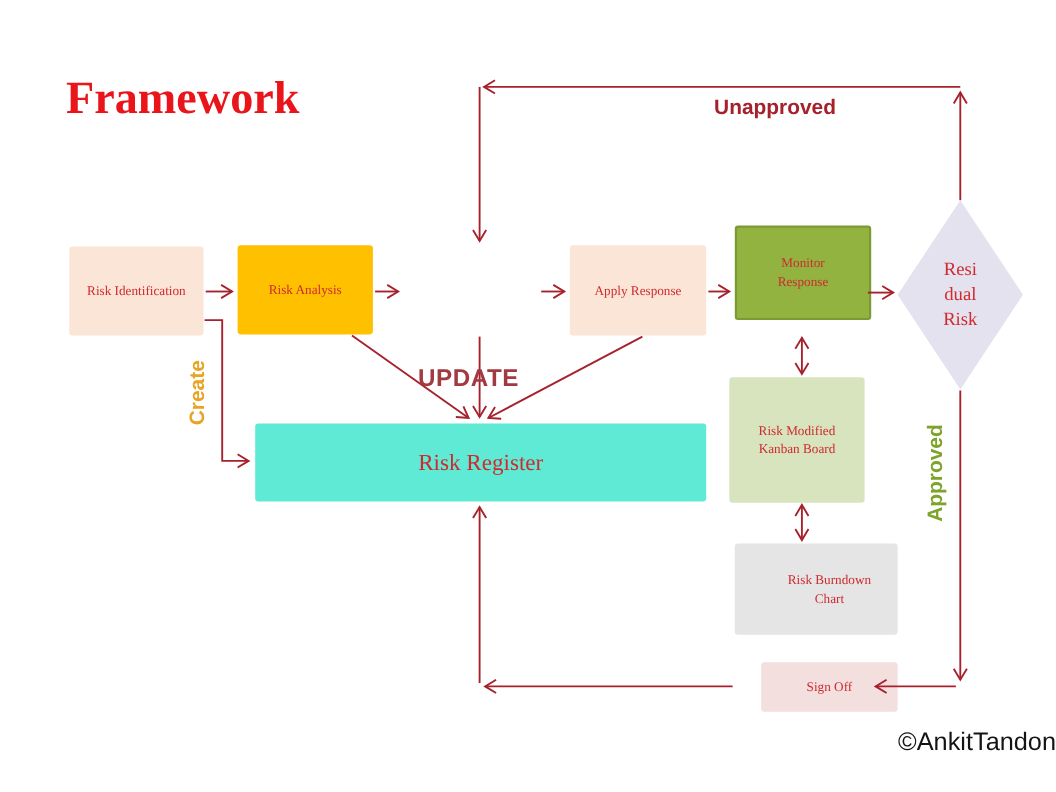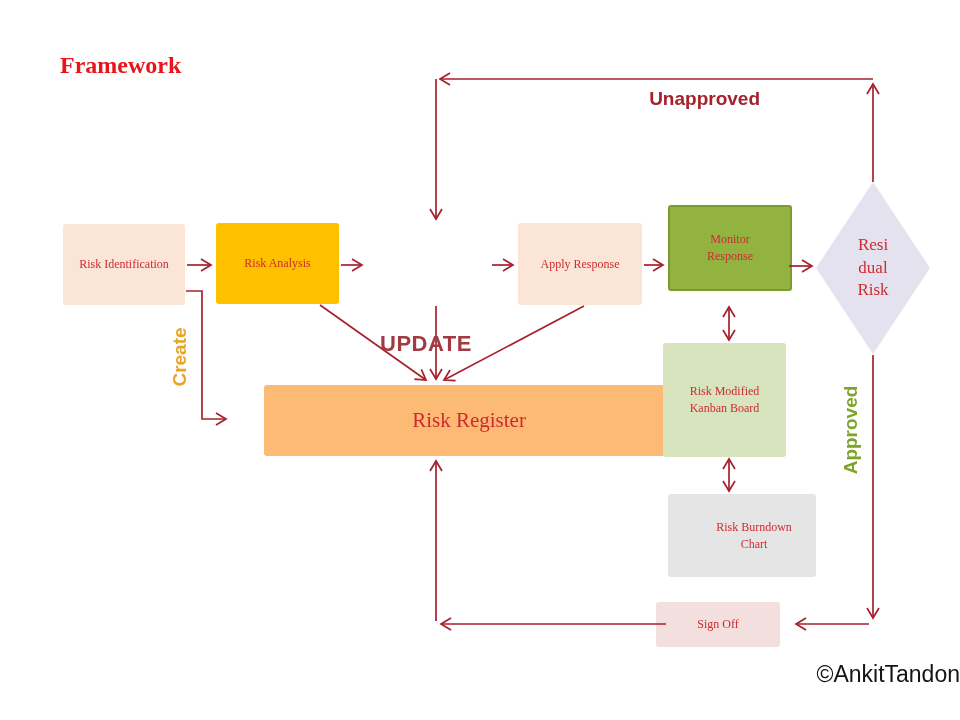--- a/index.html
+++ b/index.html
@@ -19,22 +19,22 @@
   .node .nlabel { display:inline-block; }
   .node-monitor { border:2px solid transparent; border-style:solid; border-width:2px; }
   .node-register { font-size:21px; }
   .diamond-text {
     position:absolute; z-index:3; display:flex; align-items:center; justify-content:center;
     text-align:center; font-family:"Liberation Serif", serif; color:#CE2B30;
     font-size:17px; line-height:1.35;
   }
 
   .slide-title {
-    position:absolute; left:60px; top:52px; z-index:3;
-    font-family:"Liberation Serif", serif; font-weight:bold; font-size:24px; color:#E9151B;
+    position:absolute; left:60px; top:66px; z-index:3;
+    font-family:"Liberation Serif", serif; font-weight:bold; font-size:42px; color:#E9151B;
   }
   .lbl { position:absolute; z-index:3; font-weight:bold; }
   .lbl-unapproved { left:540px; top:88px; width:220px; text-align:right; font-size:19px; color:#A6212C; }
   .lbl-update { left:380px; top:331px; font-size:22px; color:#A23A42; letter-spacing:0.5px; }
   .lbl-rot { text-align:center; transform:rotate(-90deg); transform-origin:center center; font-size:19px; }
   .lbl-create { left:136px; top:345px; width:90px; height:24px; color:#E8A424; }
   .lbl-approved { left:797px; top:418px; width:110px; height:24px; color:#7DA428; }
   .watermark {
     position:absolute; left:0; top:661px; width:960px; text-align:right; z-index:3;
     font-size:23px; color:#141414;
@@ -102,29 +102,29 @@
   </div>
 
   <div class="node node-monitor" style="left: 668px; top: 205px; width: 120px; height: 82px; background-color: rgb(146, 179, 64); border-color: rgb(124, 154, 52);">
     <span class="nlabel" style="width:84px">Monitor Response</span>
   </div>
 
   <div class="diamond-text" style="left:838px;top:228px;width:70px;height:80px">
     <span class="nlabel" style="width:48px">Resi dual Risk</span>
   </div>
 
-  <div class="node node-register" style="left: 232px; top: 385px; width: 410px; height: 71px; background-color: #fdba74; margin-left: 32px;">
+  <div class="node node-register" style="left: 232px; top: 385px; width: 410px; height: 71px; background-color: #5eead4;">
     <span class="nlabel">Risk Register</span>
   </div>
 
   <div class="node" style="left: 663px; top: 343px; width: 123px; height: 114px; background-color: rgb(215, 228, 190);">
     <span class="nlabel" style="width:72px">Risk Modified Kanban Board</span>
   </div>
 
   <div class="node" style="left: 668px; top: 494px; width: 124px; height: 83px; background-color: #e5e5e5; padding-left: 24px;">
     <span class="nlabel" style="width:92px">Risk Burndown Chart</span>
   </div>
 
-  <div class="node" style="left: 656px; top: 602px; width: 124px; height: 45px; background-color: rgb(242, 223, 222);">
+  <div class="node" style="left: 692px; top: 602px; width: 124px; height: 45px; background-color: rgb(242, 223, 222);">
     <span class="nlabel">Sign Off</span>
   </div>
 
 </div>
 
 </body></html>

